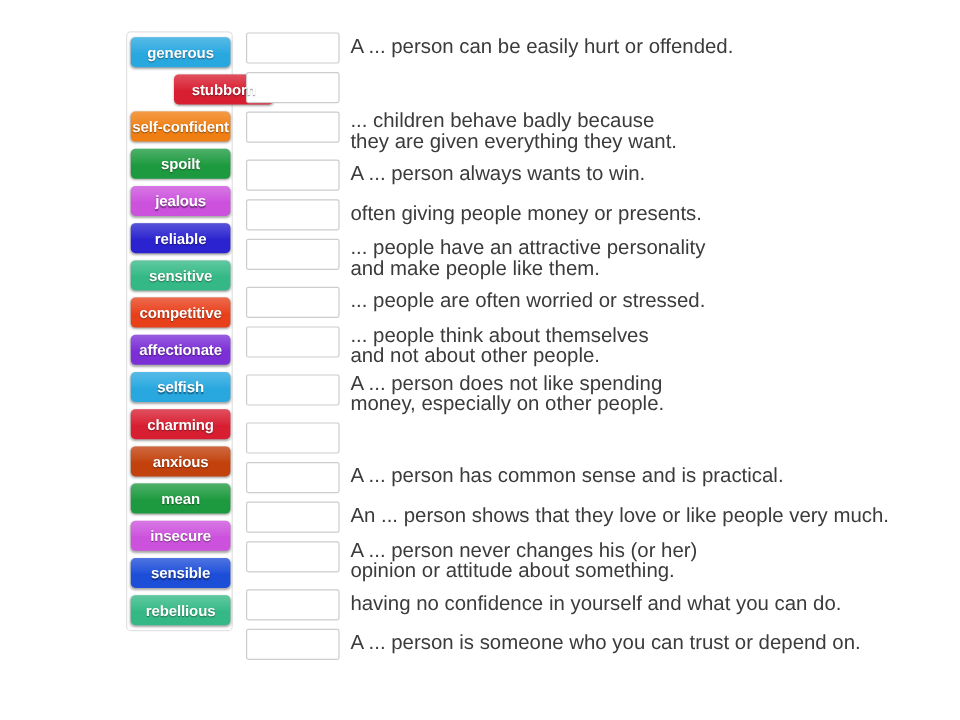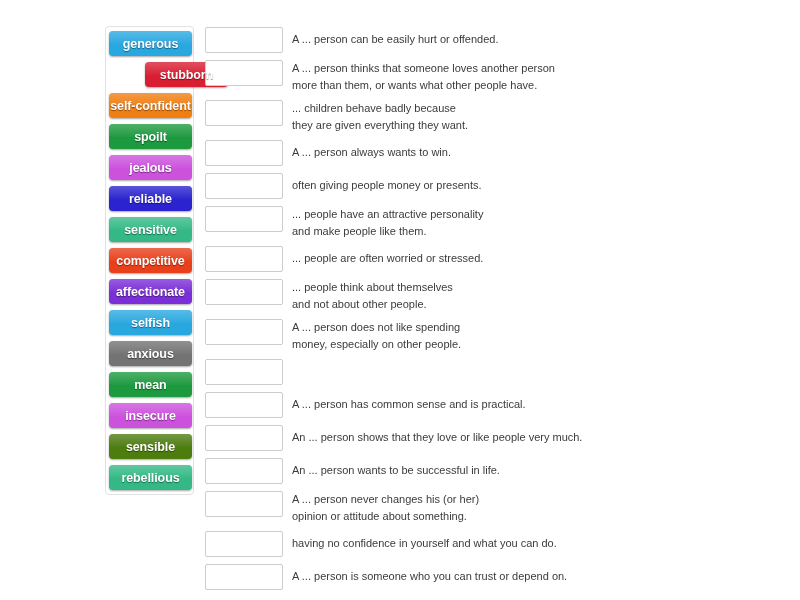--- a/index.html
+++ b/index.html
@@ -93,21 +93,21 @@
     border: 1px solid #cccccc;
     border-radius: 2px;
     box-sizing: border-box;
     margin-right: 9px;
     cursor: pointer;
   }
 
   .definition {
     flex: 1 1 auto;
     color: #3b3b3b;
-    font-size: 11px;
+    font-size: 17px;
     line-height: 16.5px;
     padding-top: 4px;
     white-space: pre-line;
   }
 
   .row.two-line .definition { padding-top: 0; }
 </style>
 </head>
 <body>
 
@@ -137,46 +137,47 @@
       </div>
       <div class="tile" style="background: rgb(232, 64, 27);">
         <span class="tile-label">competitive</span>
       </div>
       <div class="tile" style="background: rgb(123, 47, 214);">
         <span class="tile-label">affectionate</span>
       </div>
       <div class="tile" style="background: rgb(41, 168, 224); text-decoration: underline;">
         <span class="tile-label">selfish</span>
       </div>
-      <div class="tile" style="background: #737373;">
+      <div class="tile" style="background: rgb(216, 31, 50);">
+        <span class="tile-label">charming</span>
+      </div>
+      <div class="tile" style="background: #c2410c;">
         <span class="tile-label">anxious</span>
       </div>
       <div class="tile" style="background: rgb(29, 154, 63);">
         <span class="tile-label">mean</span>
       </div>
       <div class="tile" style="background: rgb(204, 82, 221);">
         <span class="tile-label">insecure</span>
       </div>
-      <div class="tile" style="background: #4d7c0f;">
+      <div class="tile" style="background: #1d4ed8;">
         <span class="tile-label">sensible</span>
       </div>
       <div class="tile" style="background: rgb(52, 185, 134);">
         <span class="tile-label">rebellious</span>
       </div>
     </div>
 
   <div id="rows">
       <div class="row">
         <div class="blank"></div>
         <div class="definition">A ... person can be easily hurt or offended.</div>
       </div>
       <div class="row two-line">
         <div class="blank"></div>
-        <div class="definition">A ... person thinks that someone loves another person
-more than them, or wants what other people have.</div>
       </div>
       <div class="row two-line">
         <div class="blank"></div>
         <div class="definition">... children behave badly because
 they are given everything they want.</div>
       </div>
       <div class="row">
         <div class="blank"></div>
         <div class="definition">A ... person always wants to win.</div>
       </div>
@@ -207,24 +208,20 @@
         <div class="blank"></div>
       </div>
       <div class="row">
         <div class="blank"></div>
         <div class="definition">A ... person has common sense and is practical.</div>
       </div>
       <div class="row">
         <div class="blank"></div>
         <div class="definition">An ... person shows that they love or like people very much.</div>
       </div>
-      <div class="row">
-        <div class="blank"></div>
-        <div class="definition">An ... person wants to be successful in life.</div>
-      </div>
       <div class="row two-line">
         <div class="blank"></div>
         <div class="definition">A ... person never changes his (or her)
 opinion or attitude about something.</div>
       </div>
       <div class="row">
         <div class="blank"></div>
         <div class="definition">having no confidence in yourself and what you can do.</div>
       </div>
       <div class="row">

